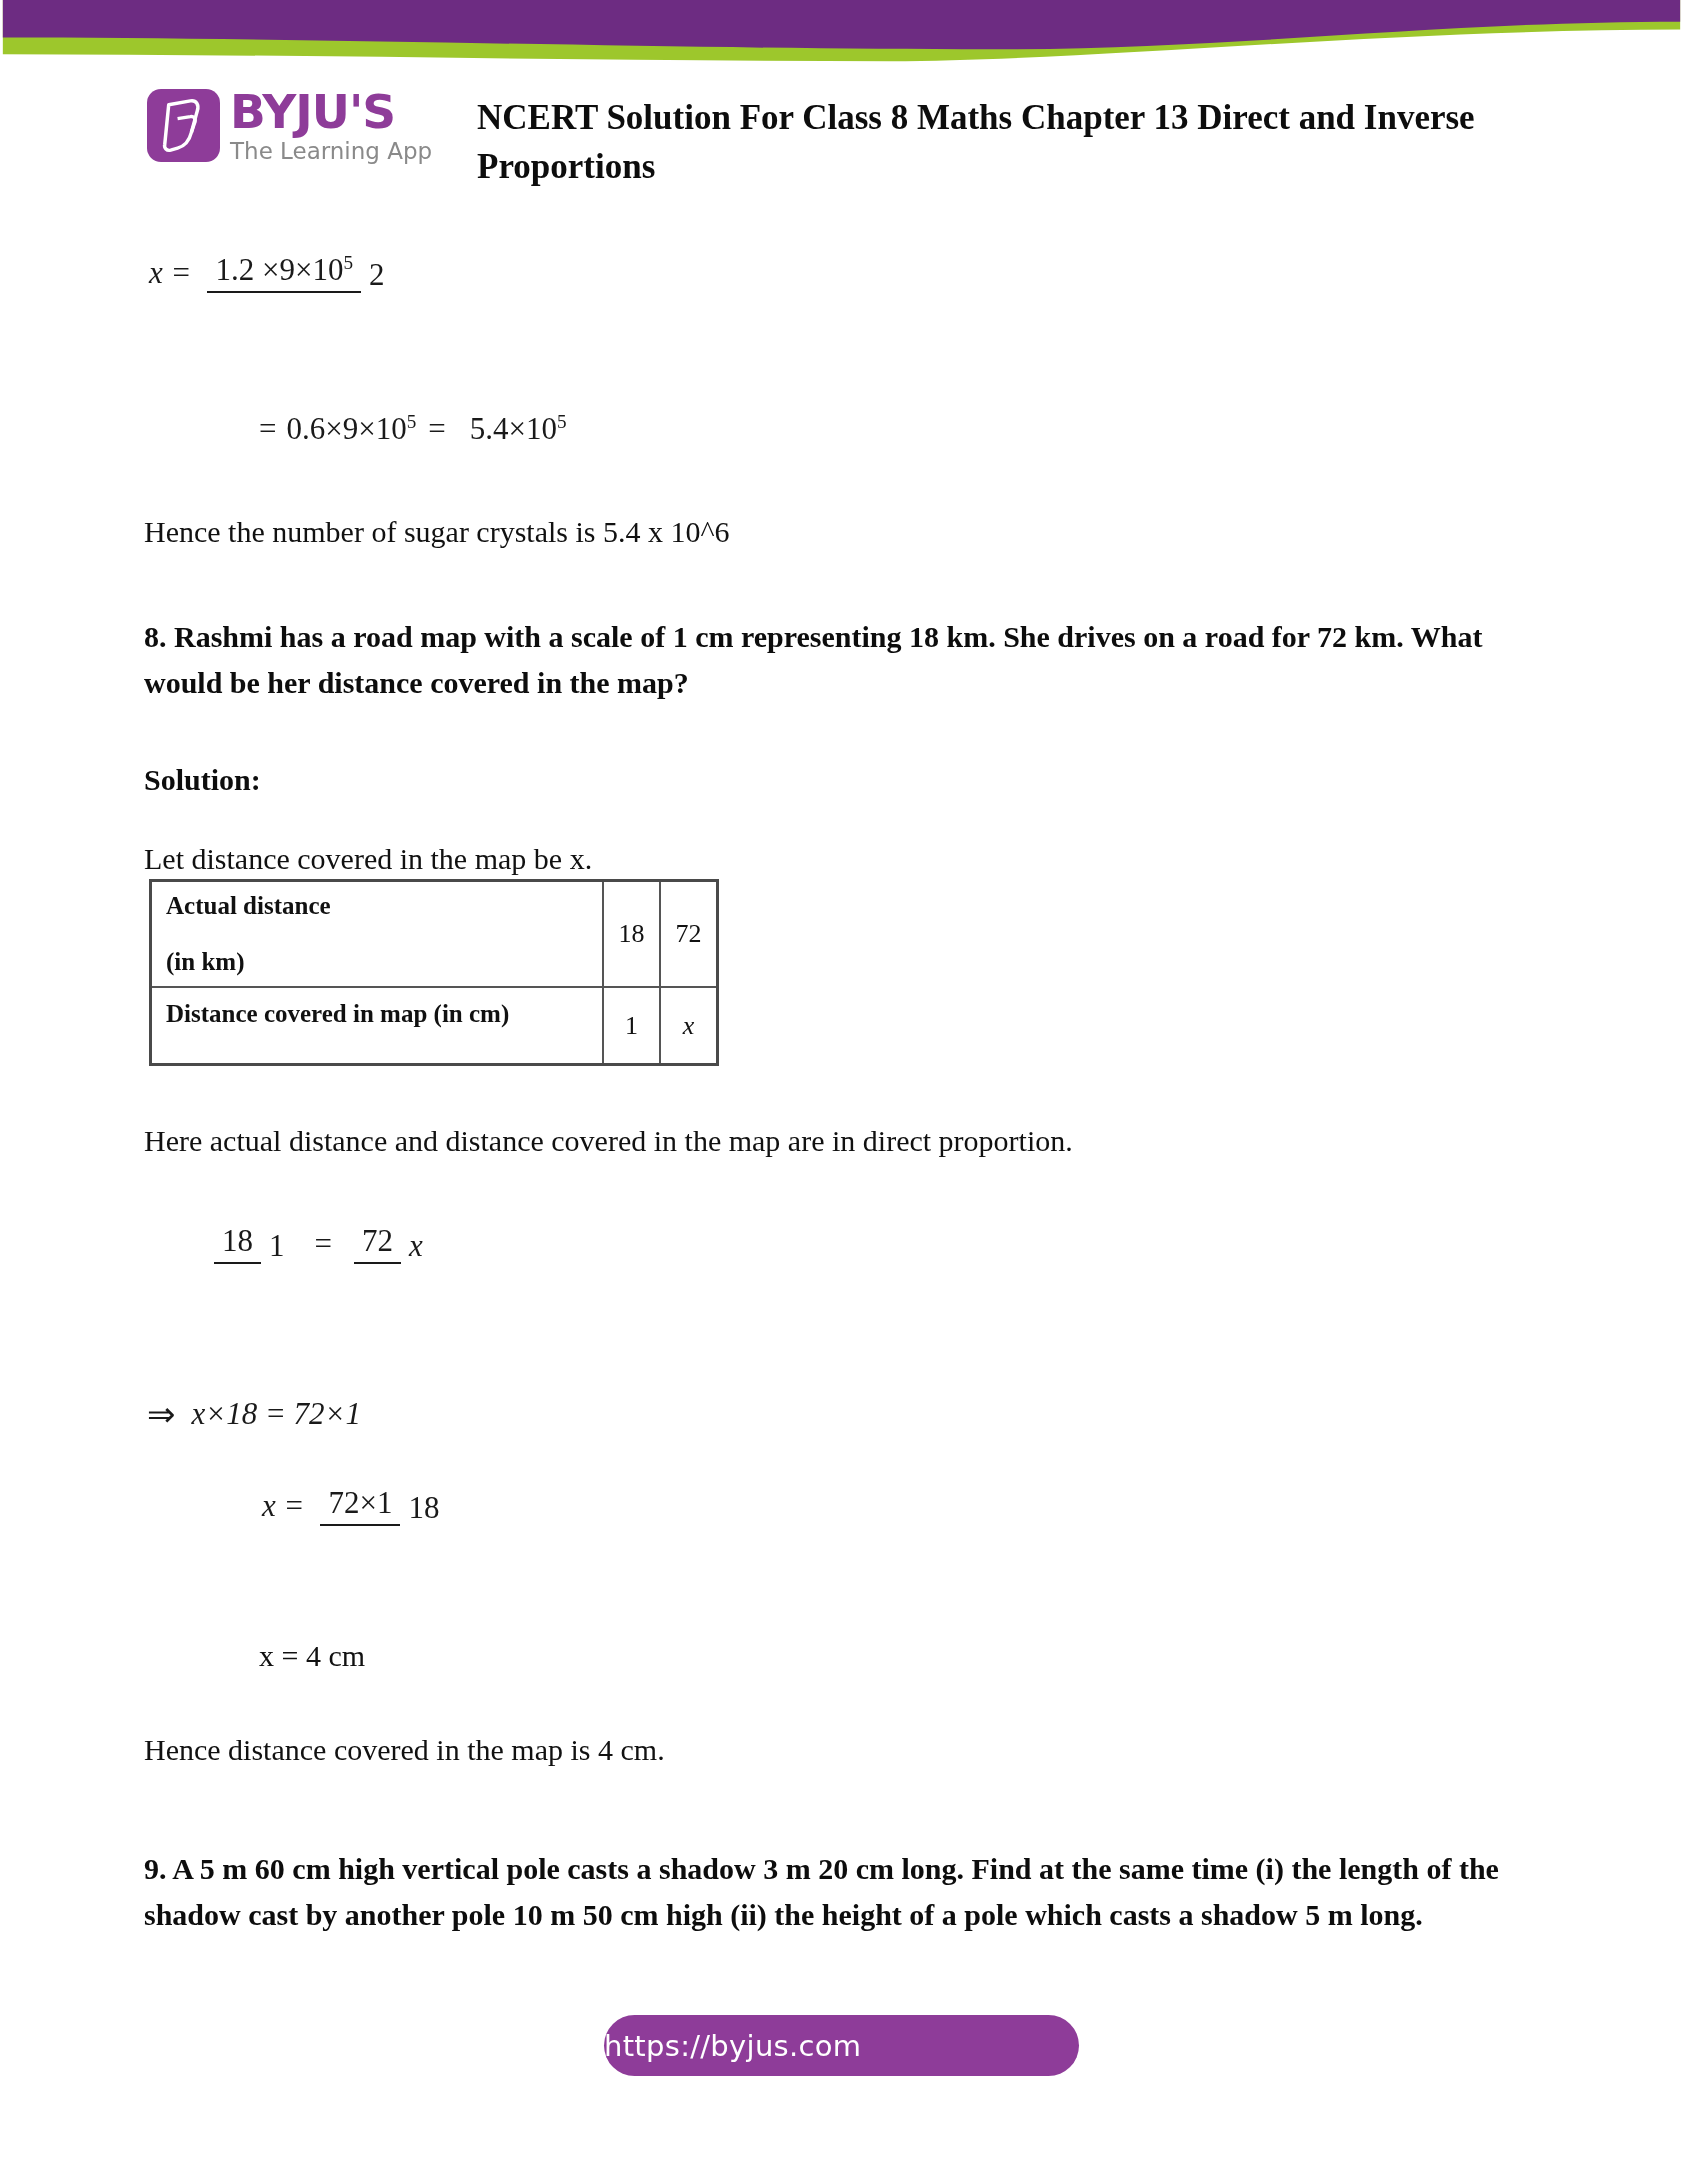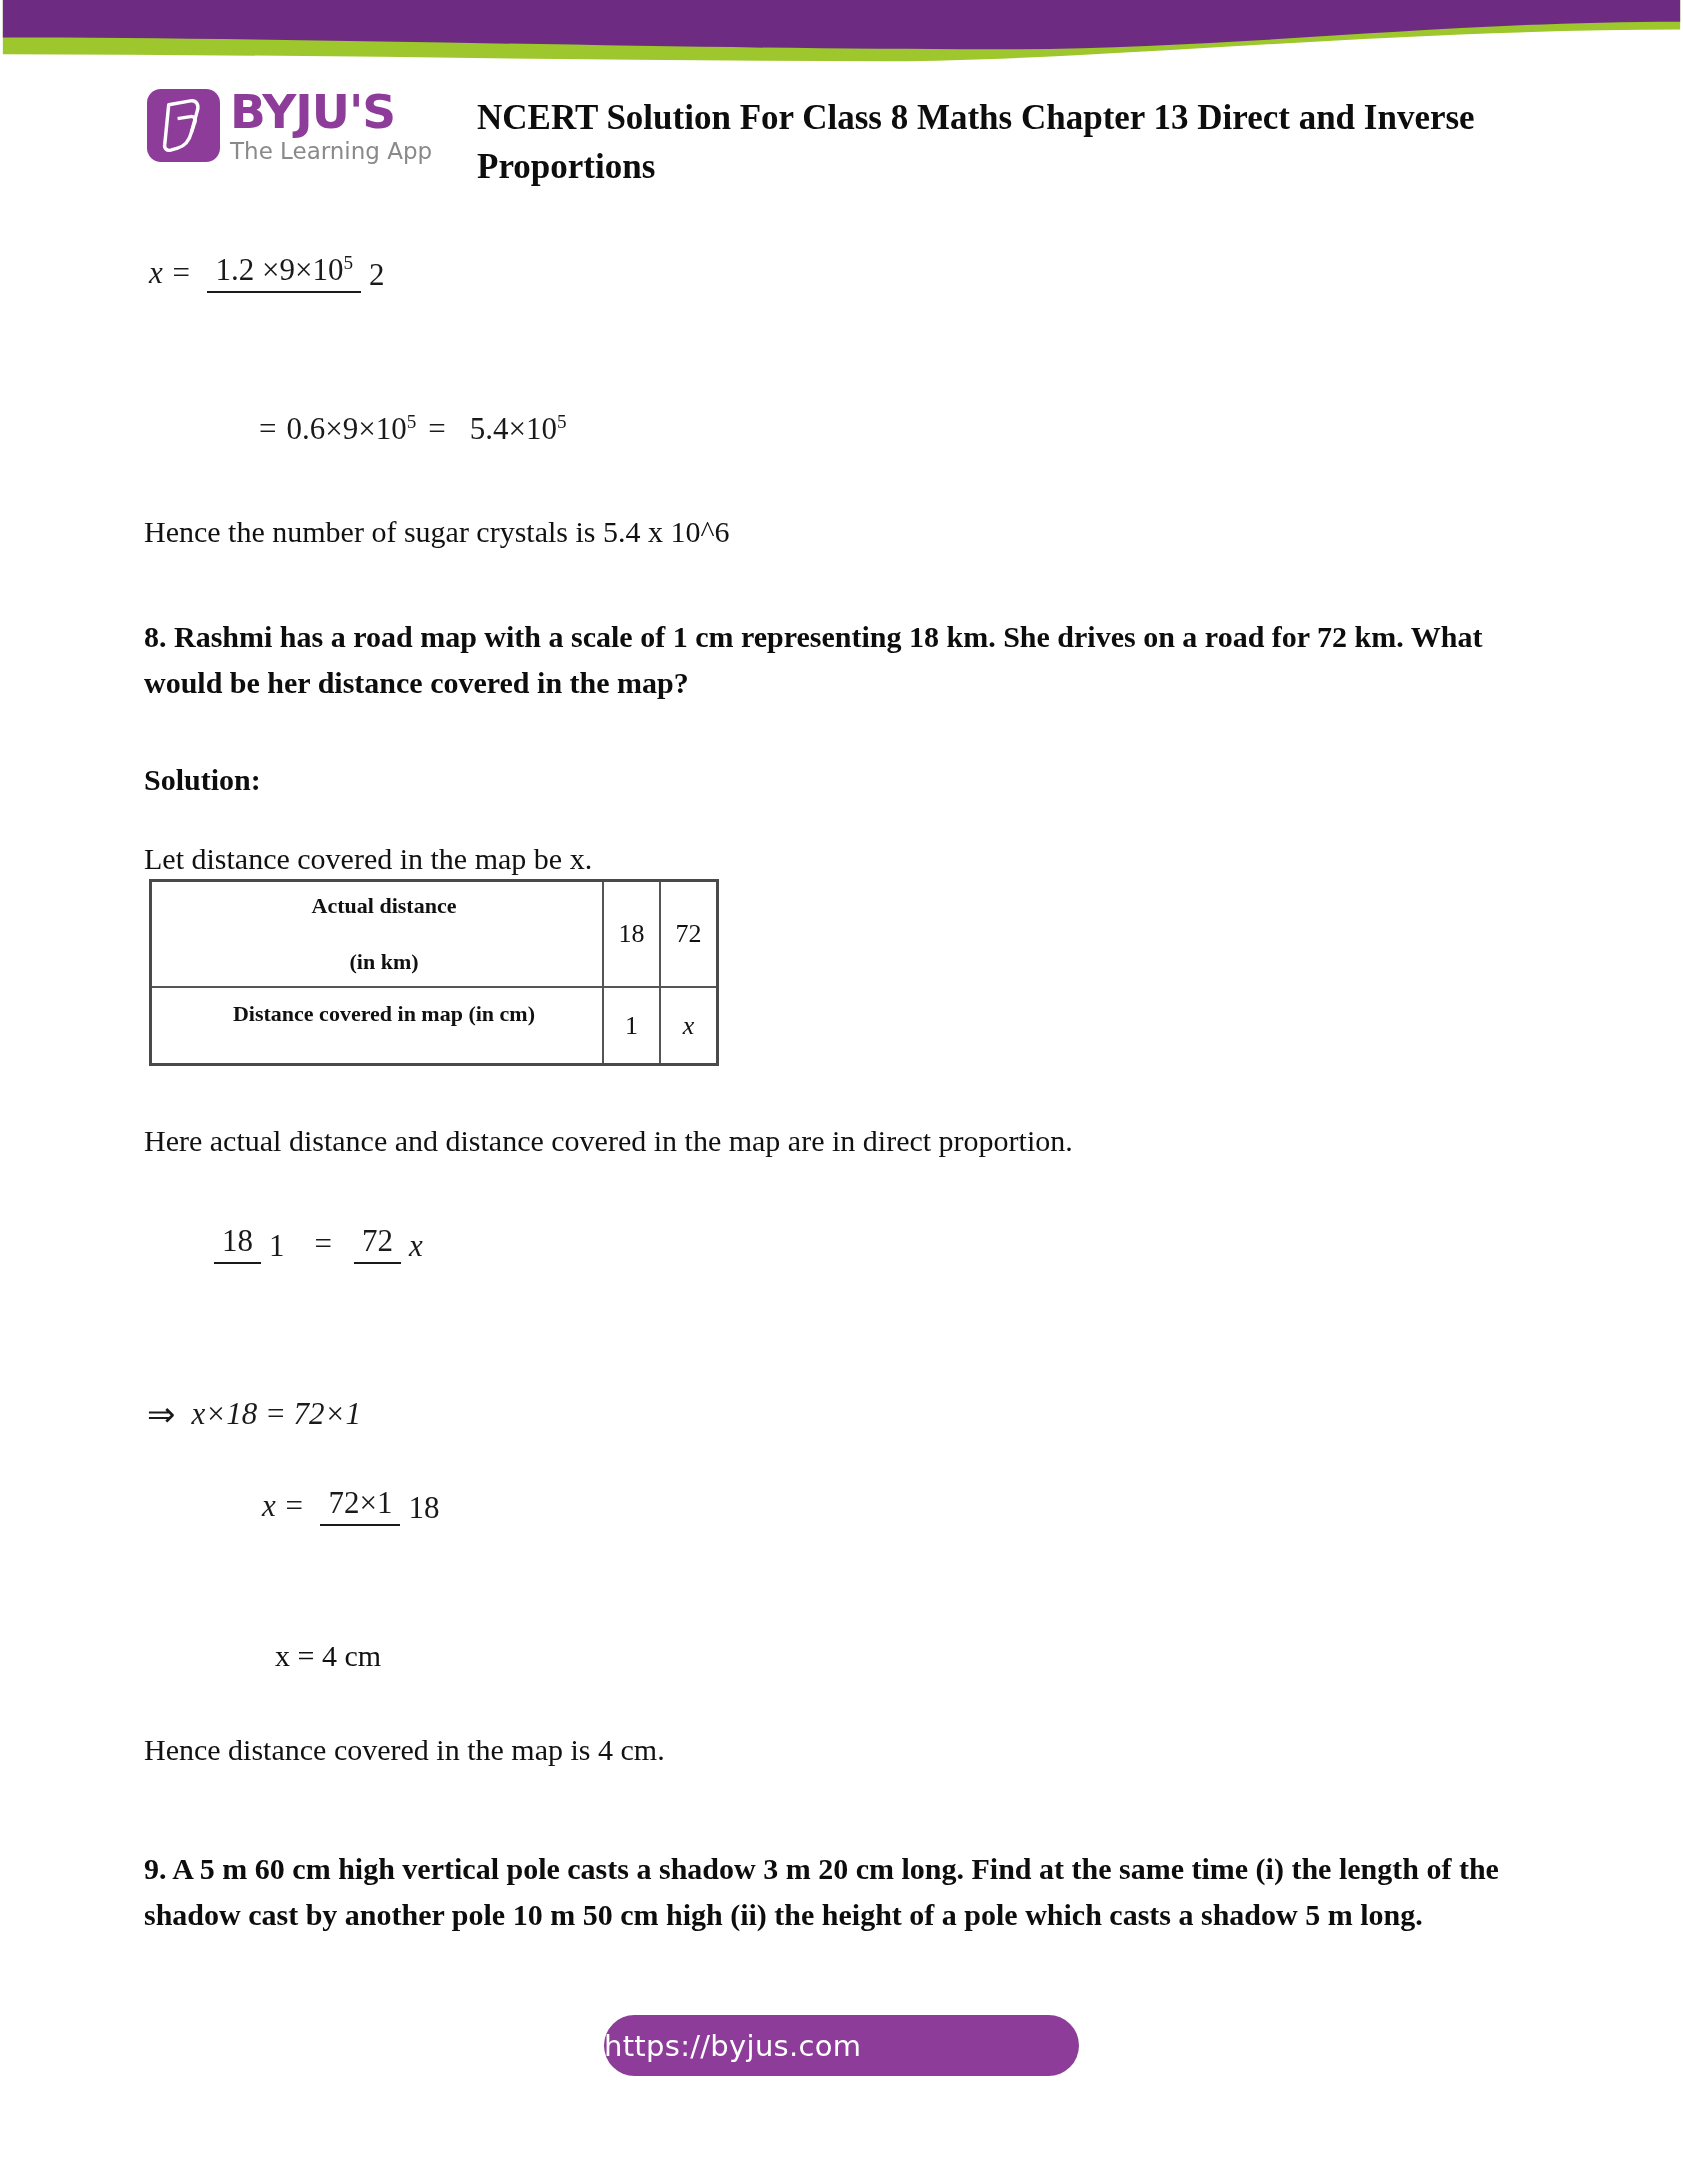--- a/index.html
+++ b/index.html
@@ -136,25 +136,24 @@
     font-family: "Liberation Serif", serif;
   }
   .dtable td {
     border: 2px solid #555;
     padding: 0;
     vertical-align: middle;
   }
   .lbl-cell {
     width: 436px;
     font-weight: bold;
-    font-size: 22px;
+    font-size: 25px;
     line-height: 36px;
     padding: 6px 0 6px 14px !important;
     color: #111;
-    text-align: center;
   }
   .val-cell {
     width: 55px;
     text-align: center;
     font-size: 26px;
     color: #111;
     height: 44px;
   }
   .val-cell.ital { font-style: italic; }
   .lbl-two-line { height: 85px; }
@@ -273,21 +272,21 @@
   </div>
 
   <div class="blk math" style="left:262px; top:1485px;">
     <span class="mi">x =</span>
     <span class="frac">
       <span class="num">72×1</span>
       <span class="den">18</span>
     </span>
   </div>
 
-  <div class="blk para" style="left:259px; top:1634px; font-size:30px;margin-left:16px;">x =  4 cm</div>
+  <div class="blk para" style="left:259px; top:1634px; font-size:30px;">x =  4 cm</div>
 
   <div class="blk para" style="left:144px; top:1728px; width:1188px;">Hence distance covered in the map is 4 cm.</div>
 
   <div class="blk para-bold" style="left:144px; top:1846px; width:1366px;">9. A 5 m 60 cm high vertical pole casts a shadow 3 m 20 cm long. Find at the same time (i) the length of the shadow cast by another pole 10 m 50 cm high (ii) the height of a pole which casts a shadow 5 m long.</div>
 
 </div>
 
 <div class="footer-btn">
   <span>https://byjus.com</span>
 </div>

